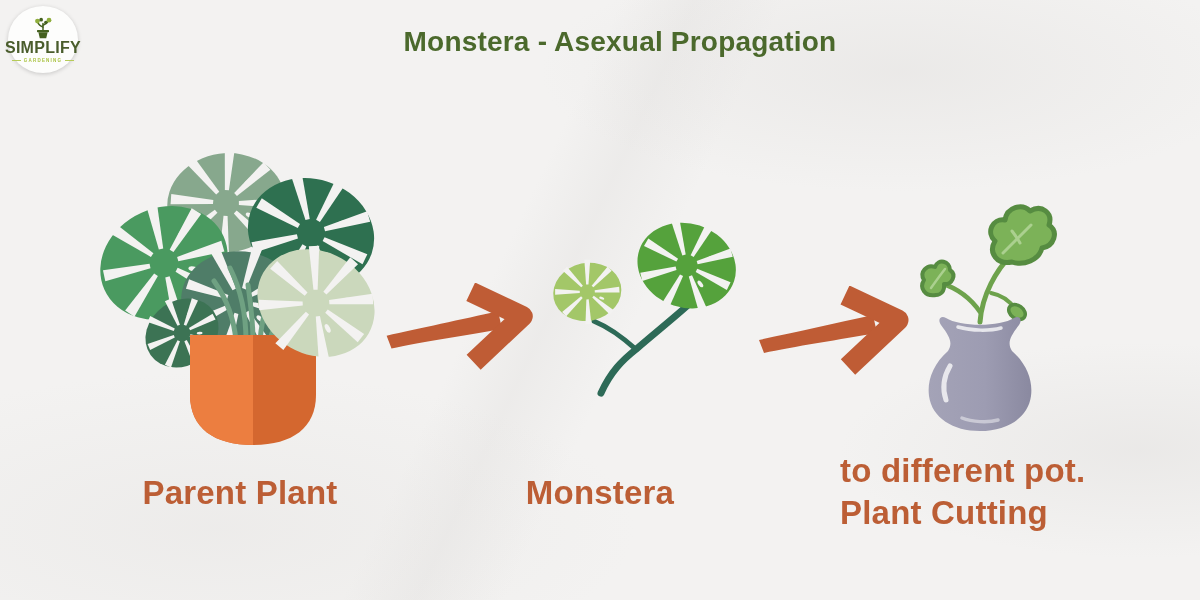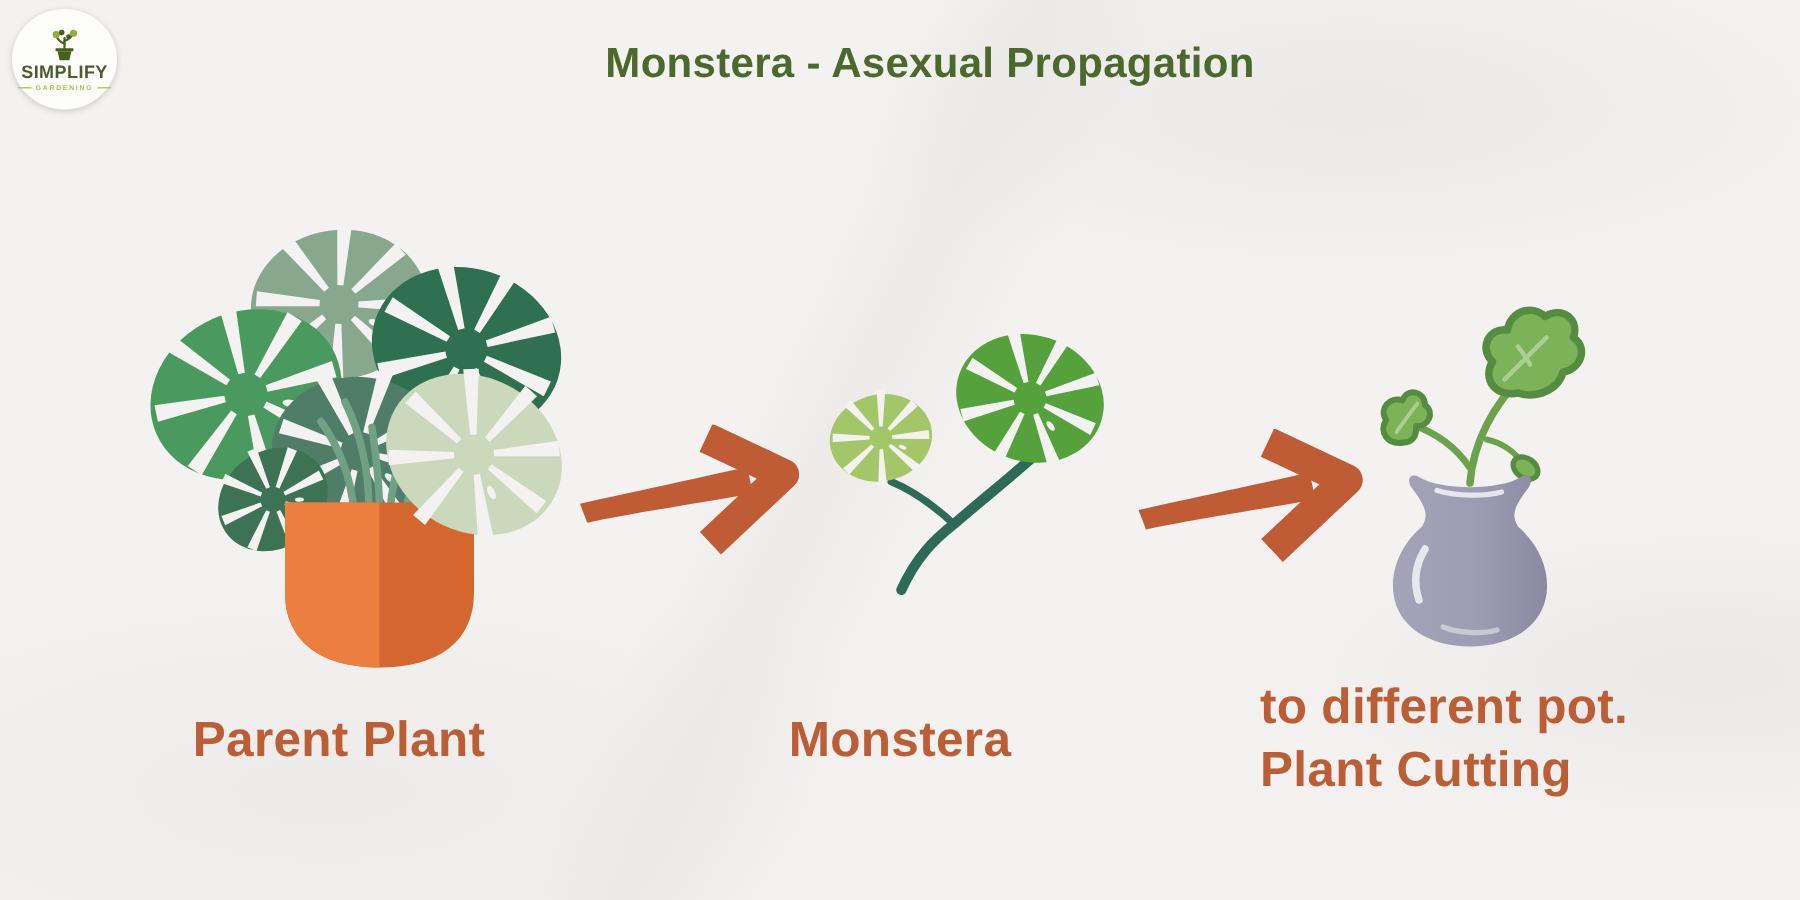--- a/index.html
+++ b/index.html
@@ -15,36 +15,36 @@
   }
   .title{
     position:absolute;left:40px;right:0;top:26px;text-align:center;
     font-weight:700;font-size:28px;color:#4b692c;letter-spacing:.2px;
   }
   .logo{
     position:absolute;left:8px;top:6px;width:70px;height:67px;border-radius:50%;
     background:#fdfdfc;box-shadow:0 1px 4px rgba(0,0,0,.18);
     display:flex;flex-direction:column;align-items:center;justify-content:center;
   }
-  .logo-brand{font-weight:700;font-size:12px;color:#4a5d2c;letter-spacing:.3px;margin-top:-1px;}
+  .logo-brand{font-weight:700;font-size:16px;color:#4a5d2c;letter-spacing:.3px;margin-top:-1px;}
   .logo-tagline{
     font-weight:700;font-size:4.5px;color:#a9c23f;letter-spacing:1.2px;margin-top:1px;
     display:flex;align-items:center;gap:3px;
   }
   .logo-tagline::before,.logo-tagline::after{content:"";width:9px;height:1px;background:#b6cb58;}
   .art{position:absolute;}
   .art-parent{left:98px;top:123px;width:290px;height:335px;}
   .art-arrow1{left:383px;top:283px;width:150px;height:88px;color:#bf5c35;}
   .art-cutting{left:530px;top:212px;width:212px;height:190px;}
   .art-arrow2{left:753px;top:286px;width:158px;height:90px;color:#bf5c35;}
   .art-vase{left:900px;top:200px;width:160px;height:240px;}
   .step-label{
     position:absolute;font-weight:700;font-size:33px;color:#bc5e35;letter-spacing:.2px;
   }
-  .label-parent{left:96px;top:474px;width:260px;text-align:center;}
+  .label-parent{left:110px;top:474px;width:260px;text-align:center;}
   .label-cutting{left:520px;top:474px;width:160px;text-align:center;}
   .label-replant{left:840px;top:450px;text-align:left;line-height:42px;}
 </style>
 </head>
 <body>
 
 <div class="canvas">
 
   <svg width="0" height="0" style="position:absolute" aria-hidden="true">
     <defs>

